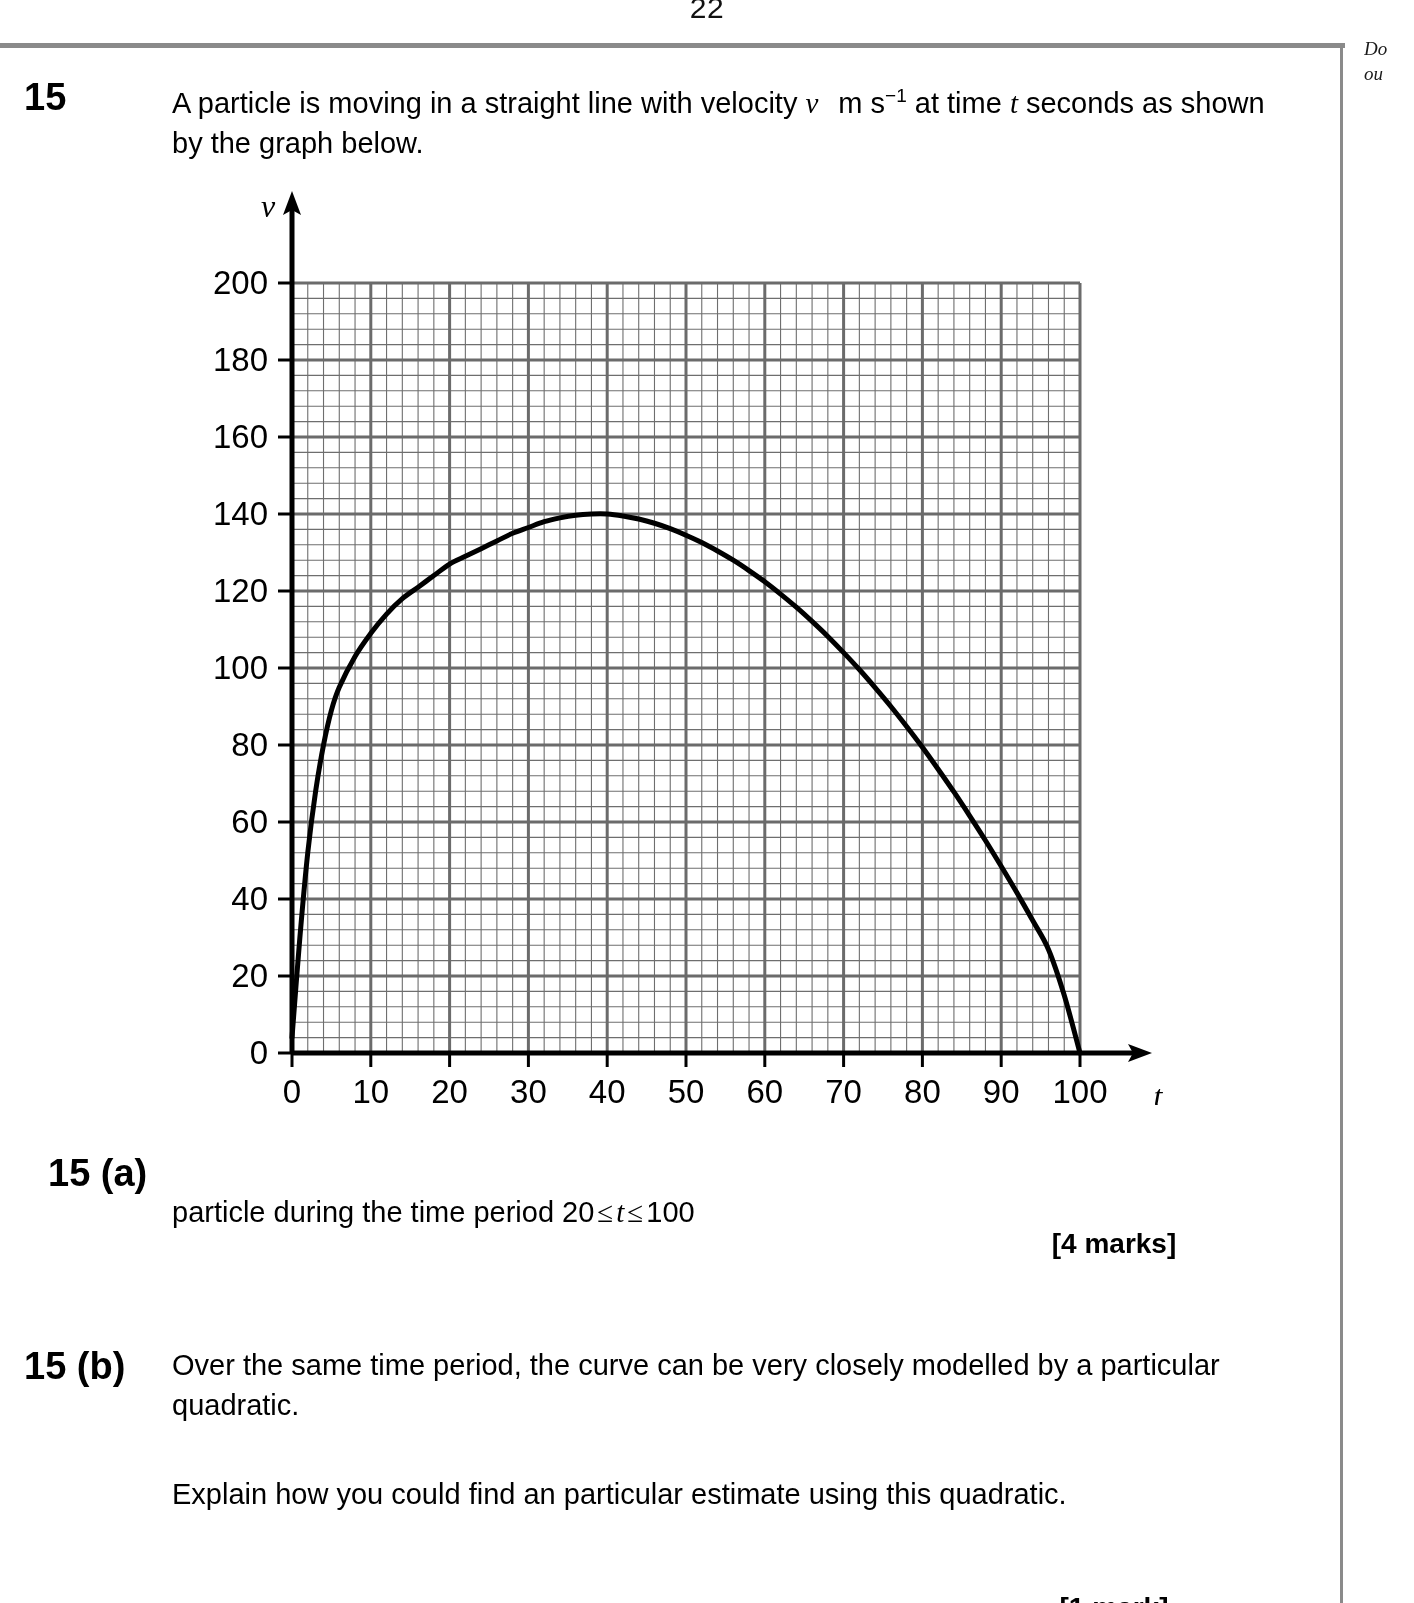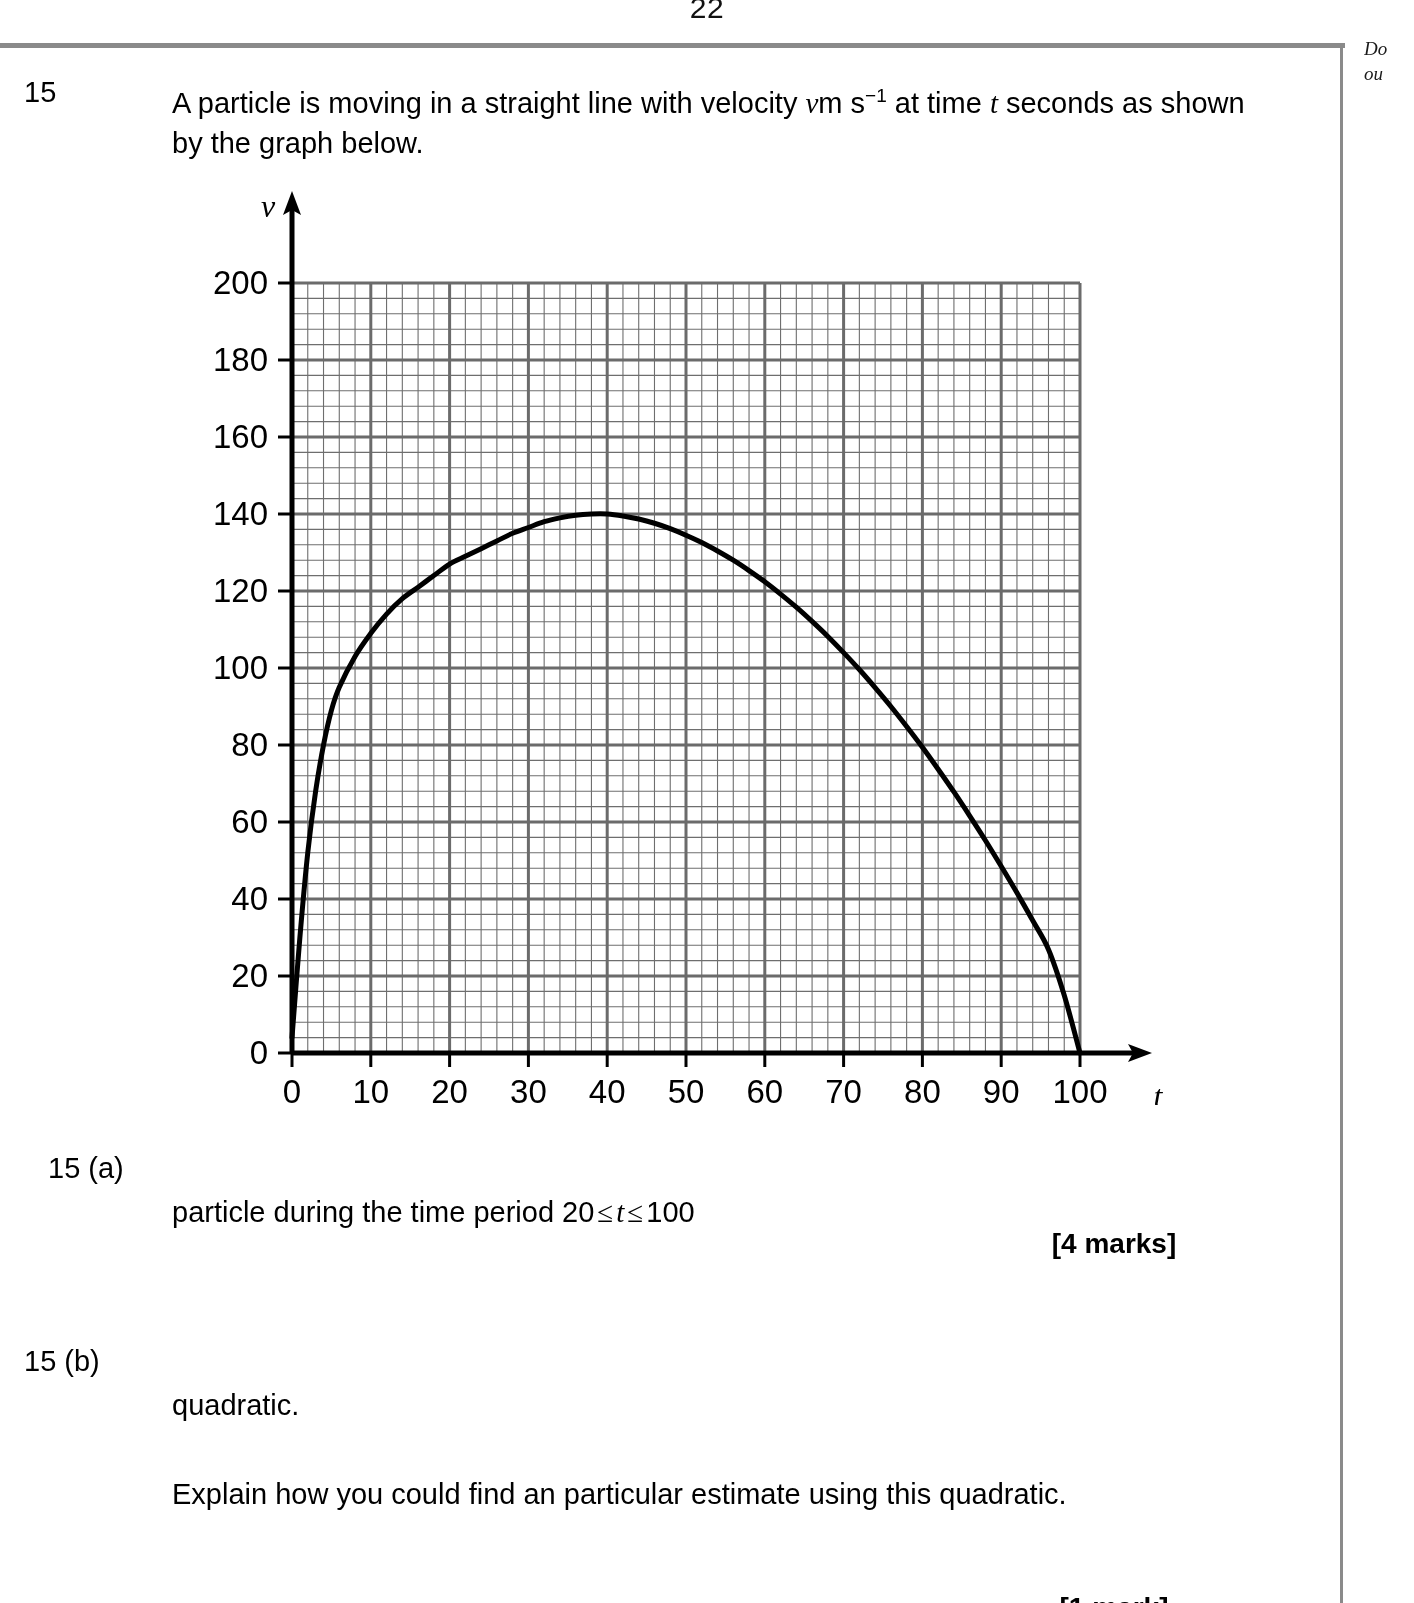--- a/index.html
+++ b/index.html
@@ -57,22 +57,22 @@
     font-size: 19px;
     line-height: 25px;
     color: #1a1a1a;
     white-space: nowrap;
     overflow: hidden;
   }
 
   
   .q-number {
     position: absolute;
-    font-weight: normal;
-    font-size: 29px;
+    font-weight: bold;
+    font-size: 38px;
     letter-spacing: 0px;
   }
   .q-body {
     position: absolute;
     font-size: 29px;
     line-height: 40px;
   }
   .marks {
     position: absolute;
     font-weight: bold;
@@ -97,20 +97,21 @@
 
   
   .mvar {
     font-family: "Liberation Serif", serif;
     font-style: italic;
     font-size: 29px;
   }
   .mrm {
     font-family: "Liberation Sans", sans-serif;
     font-style: normal;
+    margin-left: 20px;
   }
   .msup {
     font-size: 19px;
     vertical-align: super;
     font-family: "Liberation Sans", sans-serif;
     font-style: normal;
   }
   .mrel {
     font-family: "Liberation Serif", serif;
     font-style: normal;
@@ -321,19 +322,19 @@
 
 <div class="q-number" id="qa-number">15 (a)</div>
 <div class="q-body" id="qa-text">
   <br>
   <span>particle during the time period  20</span><span class="mrel">≤</span><span class="mvar">t</span><span class="mrel">≤</span><span>100</span>
 </div>
 <div class="marks" id="qa-marks">[4 marks]</div>
 
 <div class="q-number" id="qb-number">15 (b)</div>
 <div class="q-body" id="qb-text">
-  <br>
+  <span>Over the same time period, the curve can be very closely modelled by a particular</span><br>
   <span>quadratic.</span>
 </div>
 <div class="q-body" id="qb-text2">
   <span>Explain how you could find an particular estimate using this quadratic.</span>
 </div>
 <div class="marks" id="qb-marks">[1 mark]</div>
 
 </body></html>

